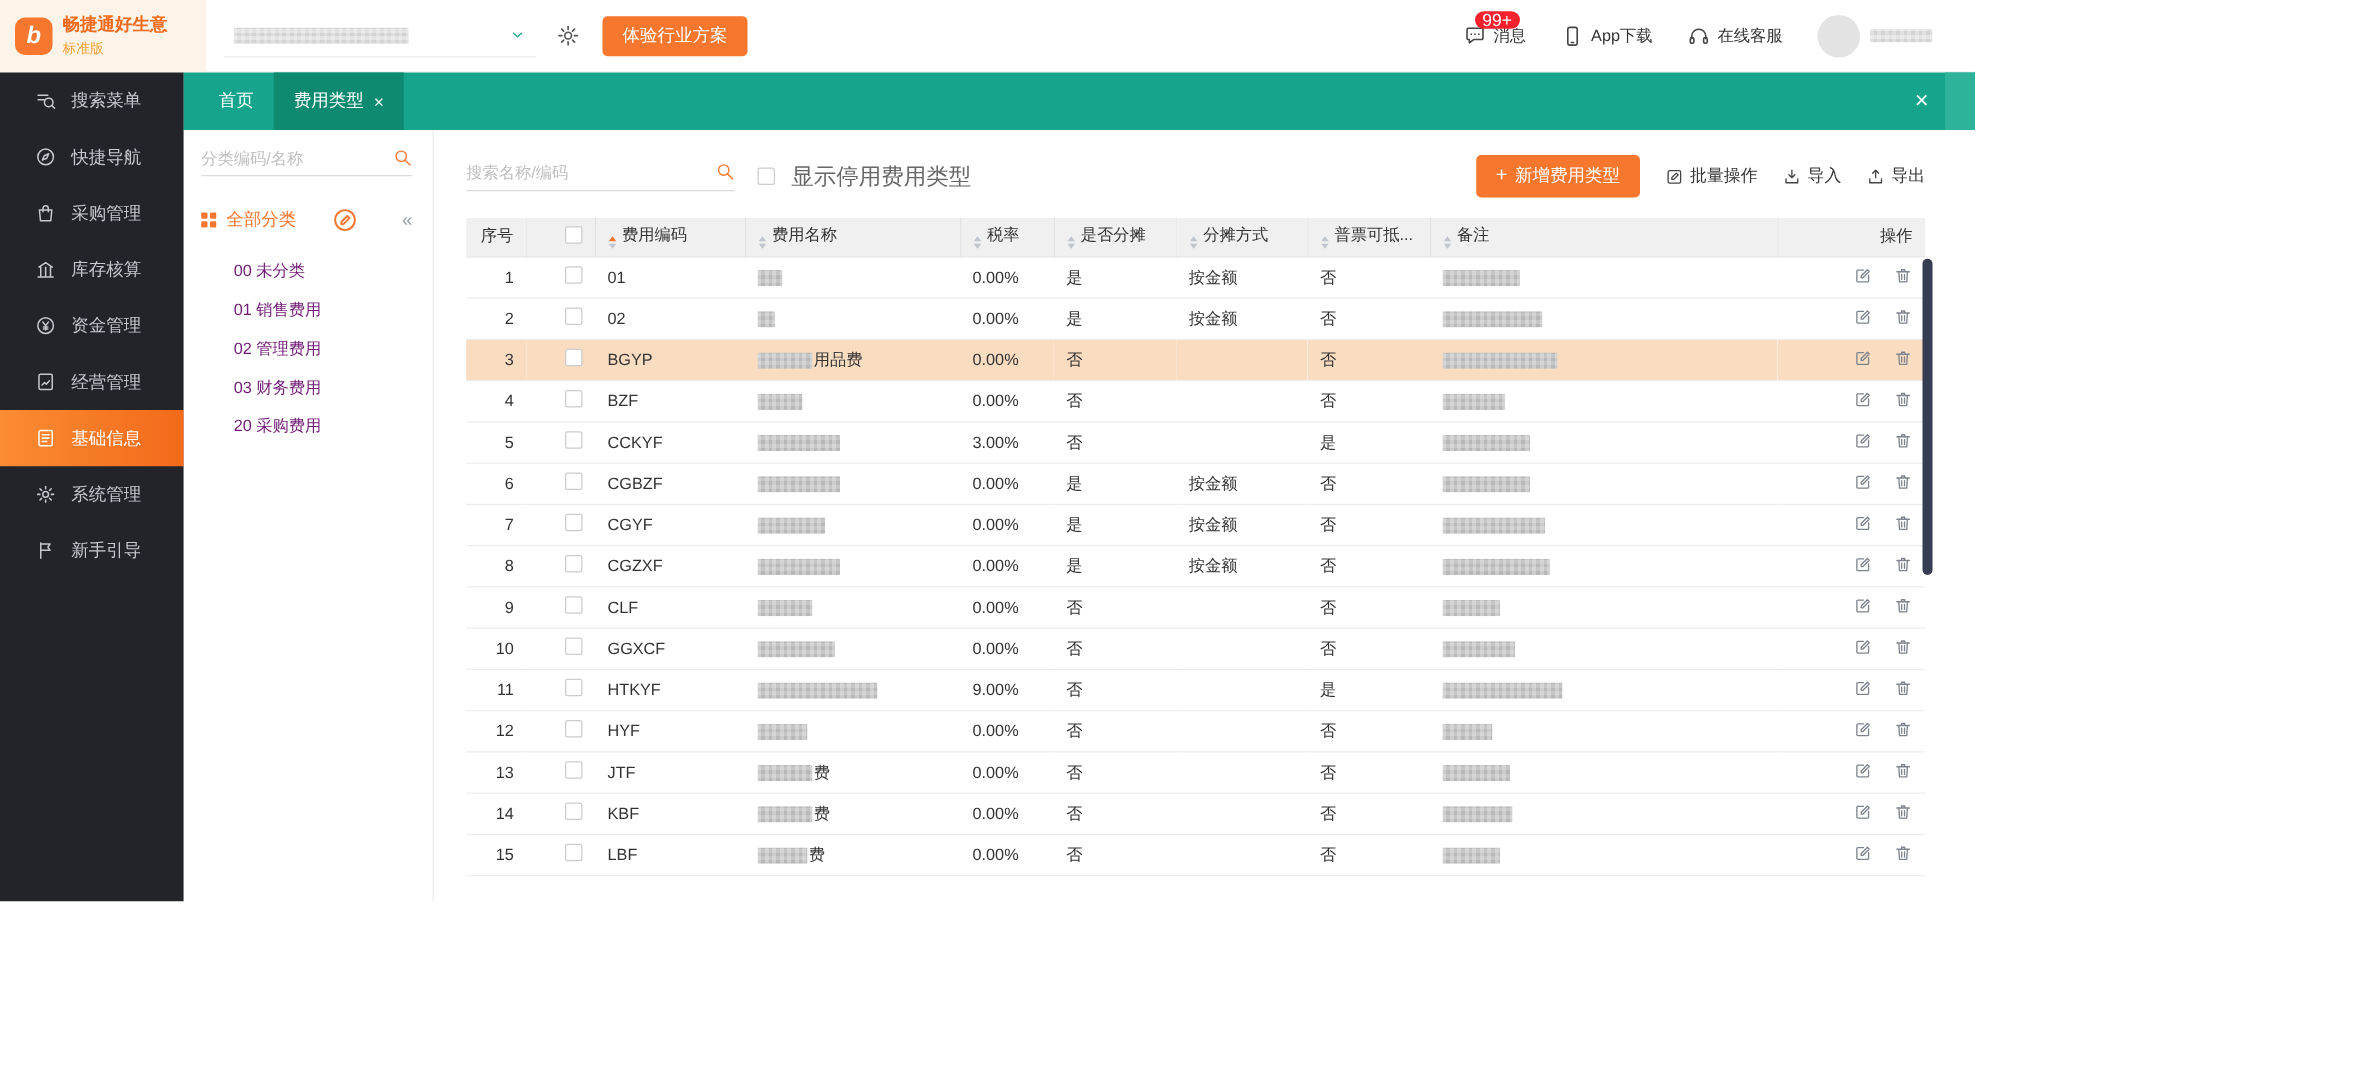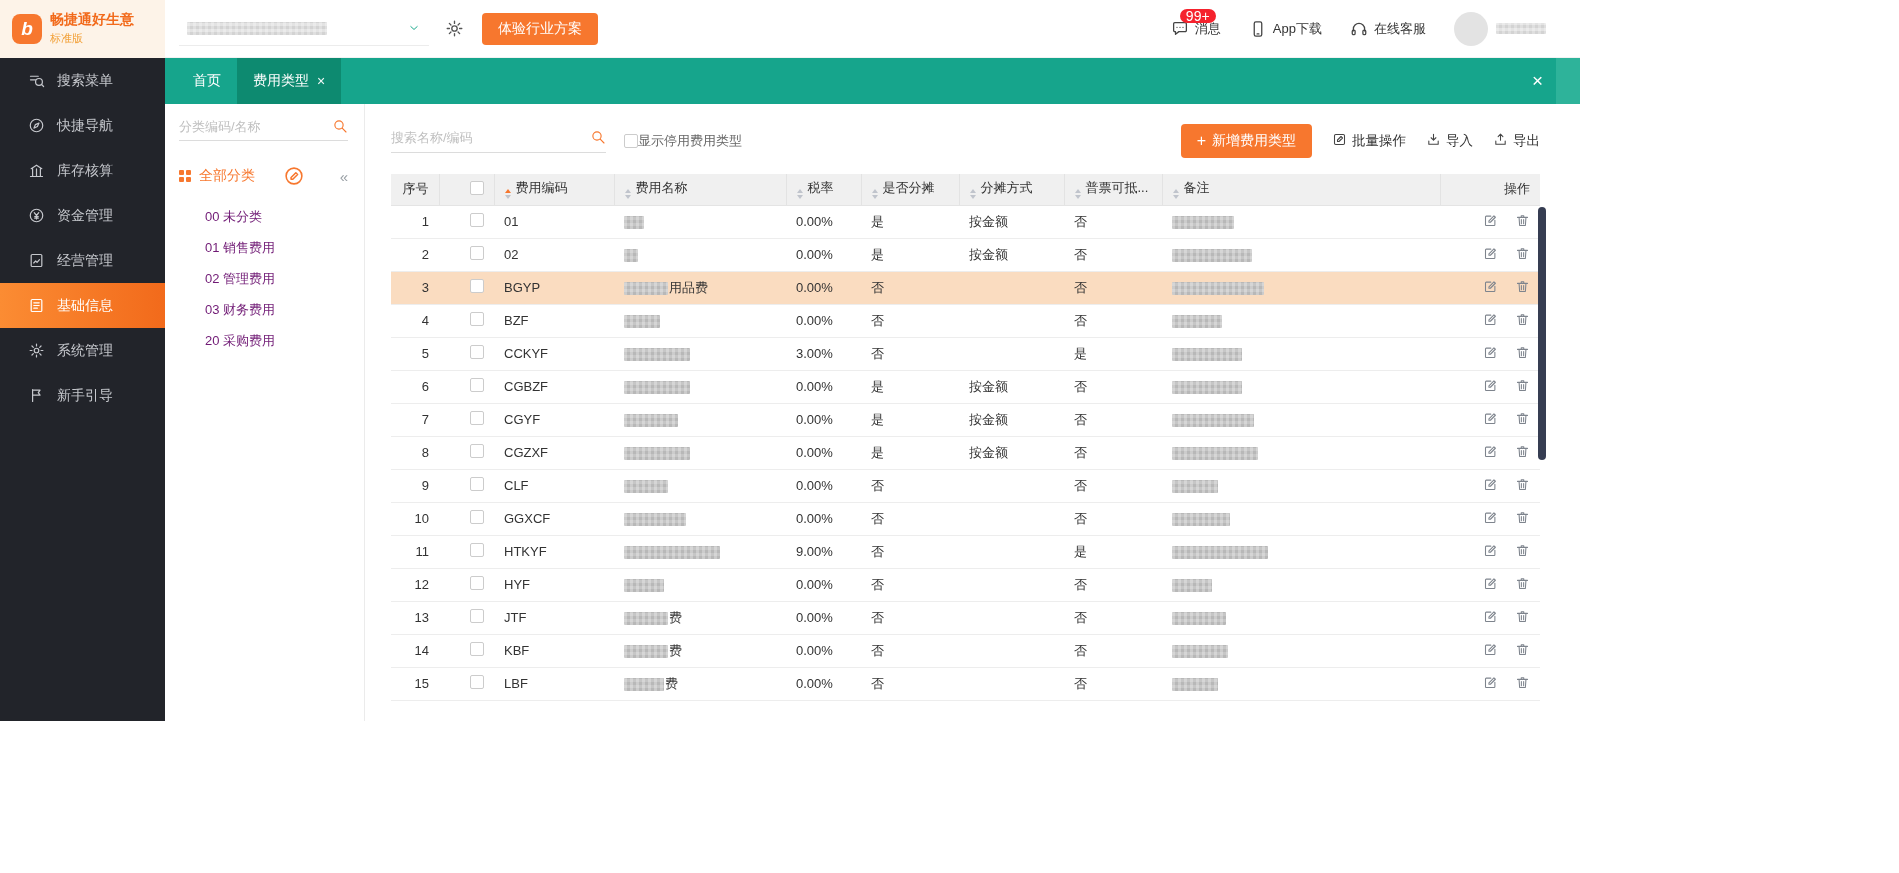--- a/index.html
+++ b/index.html
@@ -32,21 +32,21 @@
   .tb-right{margin-left:auto;display:flex;align-items:center;gap:28px;padding-right:34px}
   .tb-item{display:flex;align-items:center;gap:6px;font-size:13px;color:#333;position:relative;cursor:pointer}
   .tb-item .ic{width:18px;height:18px;color:#444}
   .badge{position:absolute;top:-11px;left:9px;background:var(--badge-red,#f5222d);color:#fff;font-size:14px;
          line-height:14px;padding:0 6px;border-radius:8px;white-space:nowrap}
   .avatar-wrap{display:flex;align-items:center;gap:8px;cursor:pointer}
   .avatar{width:34px;height:34px;border-radius:50%;background:#e3e3e3;display:inline-block}
 
   
   .body-row{display:flex;height:663px}
-  .sidebar{width:165px;flex:none;background:var(--sidebar-bg,#22242a)}
+  .sidebar{width:147px;flex:none;background:var(--sidebar-bg,#22242a)}
   .side-item{height:45px;display:flex;align-items:center;gap:12px;padding-left:28px;color:var(--sidebar-text,#c6c8cd);
              font-size:14px;cursor:pointer}
   .side-item .ic{width:17px;height:17px}
   .side-item.active{background:linear-gradient(90deg,#fb8c33,var(--orange-dark,#f26a1b));color:#fff}
 
   .main{flex:1;display:flex;flex-direction:column;min-width:0}
   .tabbar{height:46px;background:var(--teal,#16a58c);display:flex;align-items:stretch;padding-left:12px;flex:none}
   #tabs{display:flex;align-items:stretch}
   .tab{display:flex;align-items:center;gap:8px;padding:0 16px;color:#fff;font-size:14px;cursor:pointer}
   .tab.active{background:var(--teal-dark,#0d8a70)}
@@ -68,27 +68,27 @@
   .all-label{color:var(--orange,#f7772e);font-size:14px;cursor:pointer}
   .pencil-circle{width:22px;height:22px;color:var(--orange,#f7772e);margin-left:20px;cursor:pointer}
   .collapse{margin-left:auto;color:#9aa0a6;font-size:15px;cursor:pointer}
   .cat-list{margin-top:14px}
   .cat-item{height:31px;line-height:31px;padding-left:26px;font-size:13px;color:#701a75;cursor:pointer;white-space:nowrap}
 
   
   .content{flex:1;position:relative;padding:20px 40px 0 26px;min-width:0}
   .toolbar{display:flex;align-items:center;height:34px}
   .toolbar .u-search{width:215px;margin-right:18px;padding-bottom:7px}
-  .chk-wrap{display:flex;align-items:center;gap:0;font-size:13px;color:#666;cursor:pointer}
+  .chk-wrap{display:flex;align-items:center;gap:13px;font-size:18px;color:#666;cursor:pointer}
   .cb{width:14px;height:14px;border:1px solid #ccc;border-radius:2px;background:#fff;display:inline-block;cursor:pointer}
   .tool-right{margin-left:auto;display:flex;align-items:center;gap:20px}
   .btn-add{background:var(--orange,#f7772e);color:#fff;border:none;height:34px;padding:0 16px;border-radius:4px;
            font-size:14px;display:flex;align-items:center;gap:6px;cursor:pointer;font-family:inherit}
   .btn-add .plus{font-size:16px;line-height:1}
-  .tool-link{display:flex;align-items:flex-start;gap:5px;font-size:13.5px;color:#333;cursor:pointer}
+  .tool-link{display:flex;align-items:center;gap:5px;font-size:13.5px;color:#333;cursor:pointer}
   .tool-link .ic{width:15px;height:15px;color:#444}
 
   table.grid{margin-top:16px;width:100%;border-collapse:collapse;table-layout:fixed;font-size:13px;color:#333}
   .grid th{background:#f0f0f0;height:31px;font-weight:normal;text-align:left;padding:0 10px;color:#333;
            border-right:1px solid #e3e3e3;border-bottom:1px solid #e4e4e4;white-space:nowrap;overflow:hidden}
   .grid th:last-child{border-right:none}
   .grid td{height:33px;padding:0 10px;border-bottom:1px solid #ededed;white-space:nowrap;overflow:hidden}
   .grid .al-center{text-align:right}
   .grid .al-right{padding-right:14px}
   .grid tr.hl td{background:var(--hl-row,#fadcc0)}
@@ -191,20 +191,29 @@
                 <svg viewBox="0 0 24 24" fill="none" stroke="currentColor" stroke-width="1.7" stroke-linecap="round" stroke-linejoin="round">
                   <circle cx="12" cy="12" r="8.8"></circle>
                   <path d="M15.5 8.5l-2.2 5-5 2.2 2.2-5z"></path>
                 </svg>
               </span>
               <span>快捷导航</span>
             </div>
             <div class="side-item">
               <span class="ic">
                 <svg viewBox="0 0 24 24" fill="none" stroke="currentColor" stroke-width="1.7" stroke-linecap="round" stroke-linejoin="round">
+                  <path d="M5 8.5h14l-1.2 12H6.2z"></path>
+                  <path d="M9 10.5V6.8a3 3 0 016 0v3.7"></path>
+                </svg>
+              </span>
+              <span>采购管理</span>
+            </div>
+            <div class="side-item">
+              <span class="ic">
+                <svg viewBox="0 0 24 24" fill="none" stroke="currentColor" stroke-width="1.7" stroke-linecap="round" stroke-linejoin="round">
                   <path d="M3.5 20.5h17M4.5 9.5L12 4.5l7.5 5M6.5 9.5v11M12 9.5v11M17.5 9.5v11"></path>
                 </svg>
               </span>
               <span>库存核算</span>
             </div>
             <div class="side-item">
               <span class="ic">
                 <svg viewBox="0 0 24 24" fill="none" stroke="currentColor" stroke-width="1.7" stroke-linecap="round" stroke-linejoin="round">
                   <circle cx="12" cy="12" r="8.8"></circle>
                   <path d="M8.8 8l3.2 4 3.2-4M12 12v5M9.5 13.5h5M9.5 15.8h5"></path>

